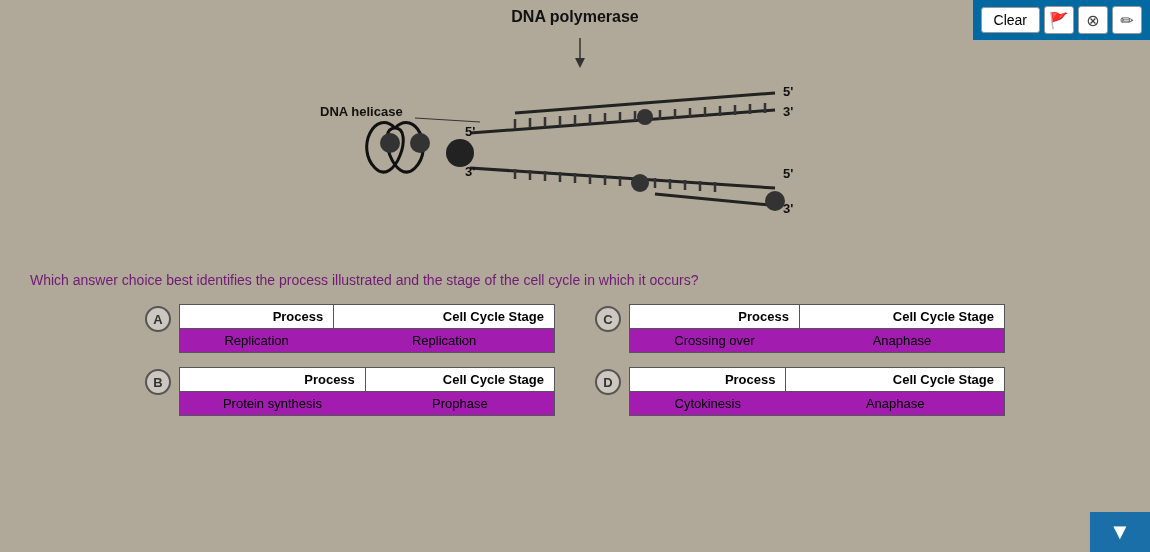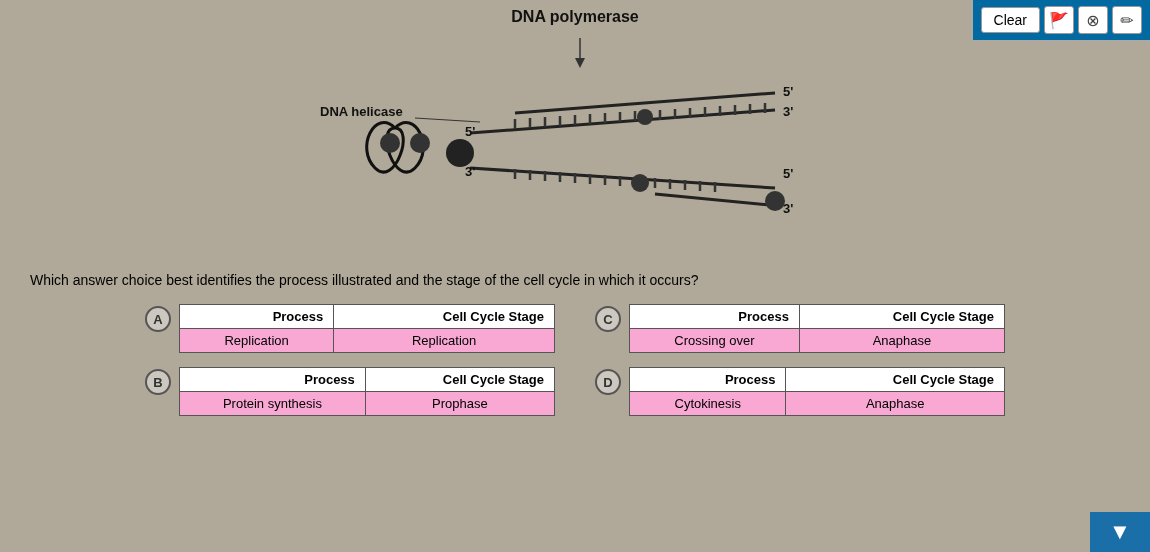--- a/index.html
+++ b/index.html
@@ -86,21 +86,21 @@
       position: absolute;
       top: 30px;
       left: 50px;
       width: 530px;
       height: 210px;
     }
 
     
     .question-text {
       font-size: 14px;
-      color: #000000;
+      color: #701a75;
       margin-top: 4px;
       margin-bottom: 16px;
       max-width: 700px;
     }
 
     
     .choices-grid {
       display: grid;
       grid-template-columns: 1fr 1fr;
       gap: 14px 40px;
@@ -132,21 +132,21 @@
 
     .choice-table {
       border-collapse: collapse;
       flex: 1;
     }
     .choice-table th, .choice-table td {
       border: 1px solid #555;
       padding: 4px 10px;
       font-size: 13px;
       text-align: center;
-      background: #f9a8d4;
+      background: #a21caf;
     }
     .choice-table th {
       font-weight: bold;
       background: white;
       text-align: right;
     }
 
     
     .bottom-nav {
       position: absolute;

